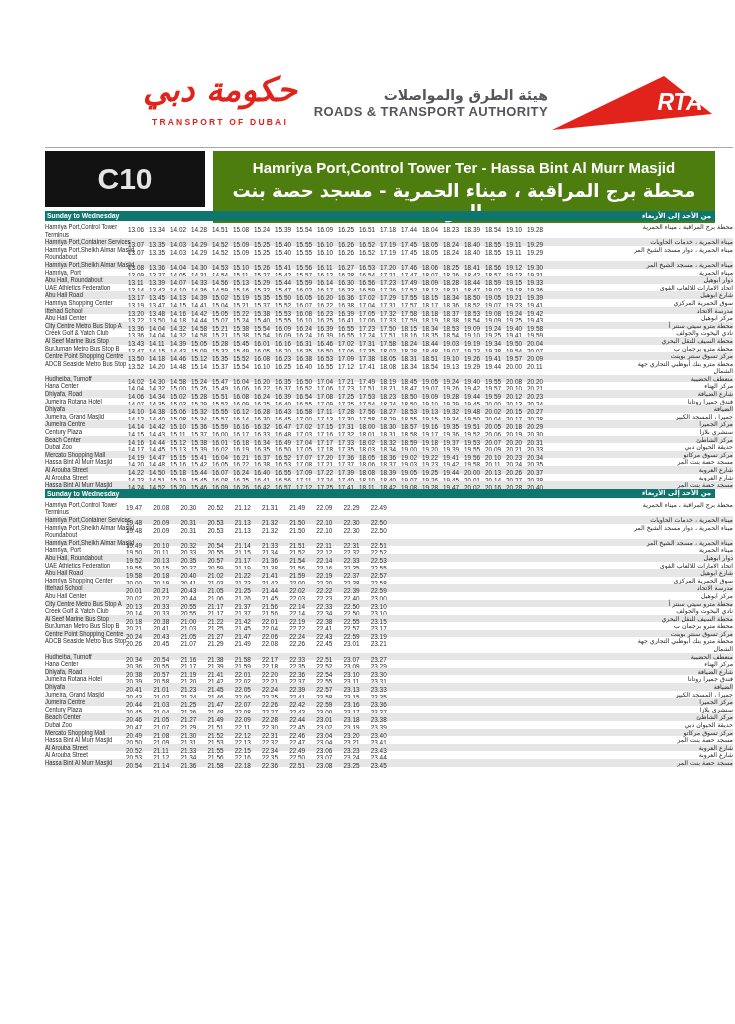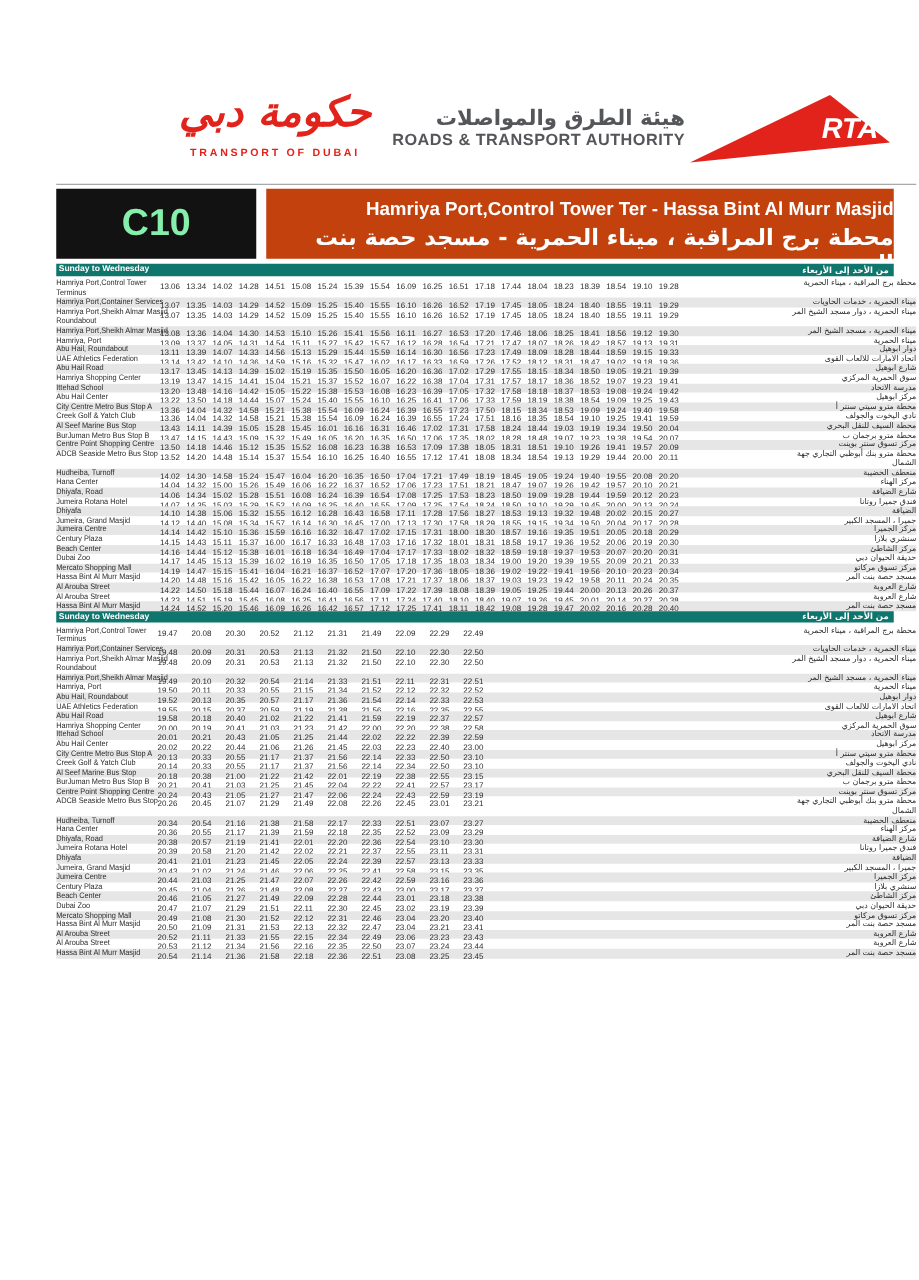--- a/index.html
+++ b/index.html
@@ -5,30 +5,30 @@
   html,body{margin:0;padding:0;background:#fff;}
   .page{position:relative;width:735px;height:1024px;background:#fff;overflow:hidden;
         font-family:"Liberation Sans",sans-serif;color:#2a2a2a;}
   
   .gov-logo{position:absolute;left:125px;top:66px;width:190px;text-align:center;}
   .gov-callig{font-family:"DejaVu Sans",sans-serif;font-size:33px;line-height:48px;
               font-weight:bold;color:#e2231b;font-style:italic;}
   .gov-caption{margin-top:3px;font-size:8.5px;font-weight:bold;letter-spacing:2.2px;color:#e2231b;}
   .rta{position:absolute;right:20px;top:74px;display:flex;align-items:flex-start;}
   .rta-text{margin-top:14px;text-align:right;margin-right:4px;}
-  .rta-ar{font-family:"DejaVu Sans",sans-serif;font-size:17px;font-weight:bold;color:#55565a;line-height:14px;}
+  .rta-ar{font-family:"DejaVu Sans",sans-serif;font-size:14px;font-weight:bold;color:#55565a;line-height:14px;}
   .rta-en{font-size:13px;font-weight:bold;color:#55565a;letter-spacing:0.4px;margin-top:2px;}
   .rta-tri{display:block;}
   .hr{position:absolute;left:45px;top:147px;width:688px;height:1px;background:#a9a9a9;}
   
   .code-box{position:absolute;left:45px;top:151px;width:160px;height:56px;background:#121212;
-            color:#86efac;display:flex;align-items:center;justify-content:center;
+            color:#e5e5e5;display:flex;align-items:center;justify-content:center;
             font-size:30px;font-weight:bold;}
-  .title-bar{position:absolute;left:213px;top:151px;width:502px;height:56px;background:#c2410c;
-             color:#fff;text-align:right;}
+  .title-bar{position:absolute;left:213px;top:151px;width:502px;height:72px;background:#4d7c0f;
+             color:#fff;text-align:center;}
   .title-en{font-size:15px;font-weight:bold;margin-top:8px;}
   .title-ar{font-family:"DejaVu Sans",sans-serif;font-size:18px;font-weight:bold;margin-top:4px;direction:rtl;}
   
   .sections{position:absolute;left:45px;top:211px;width:688px;}
   .section-bar{position:relative;width:670px;height:9.5px;background:#0f766e;margin-bottom:2.5px;}
   .sb-en{position:absolute;left:2px;top:1px;font-size:6.8px;font-weight:bold;color:#fff;}
   .sb-ar{position:absolute;right:4px;top:0.5px;font-size:6.8px;font-weight:bold;color:#fff;
          font-family:"DejaVu Sans",sans-serif;direction:rtl;}
   .row{position:relative;height:7.6px;width:688px;}
   .row.tall{height:15.2px;}

